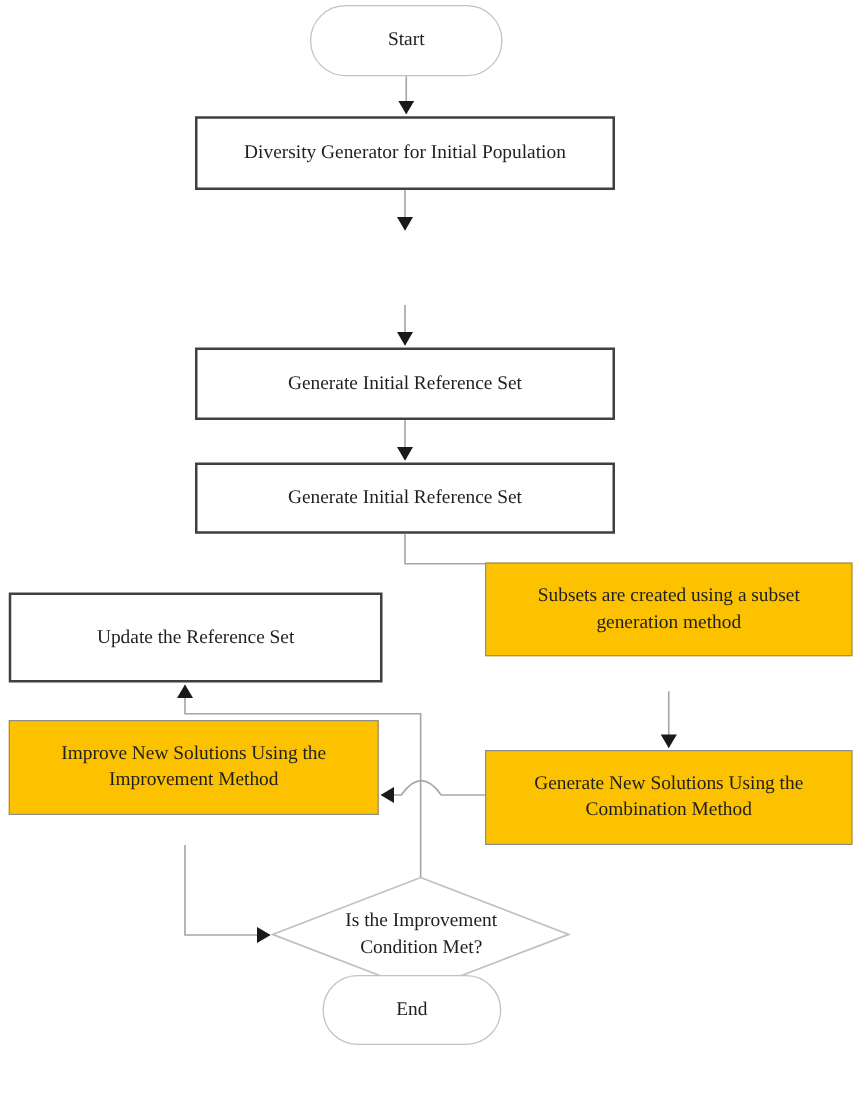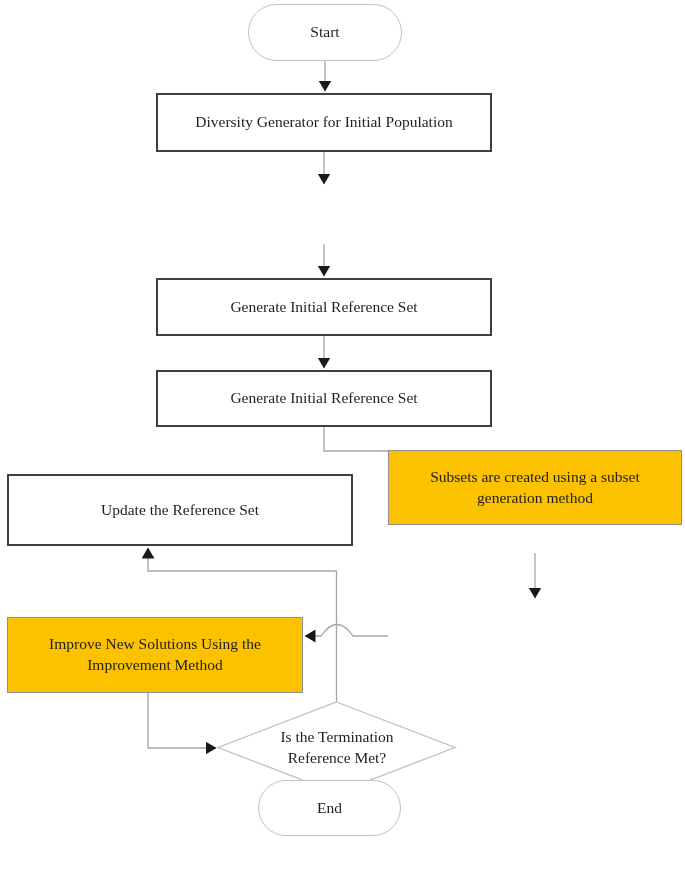--- a/index.html
+++ b/index.html
@@ -60,23 +60,23 @@
     z-index: 2;
     background: transparent;
   }
 
   
   #n-start        { left:248px; top:4px;   width:154px; height:57px; }
   #n-diversity    { left:156px; top:93px;  width:336px; height:59px; }
   #n-improvement  { left:156px; top:186px; width:336px; height:58px; }
   #n-refset1      { left:156px; top:278px; width:336px; height:58px; }
   #n-refset2      { left:156px; top:370px; width:336px; height:57px; }
-  #n-update       { left:7px;   top:474px; width:346px; height:72px; }
+  #n-update       { left:7px;   top:474px; width:299px; height:72px; }
   #n-subsets      { left:388px; top:450px; width:294px; height:75px; }
-  #n-improvenew   { left:7px;   top:617px; width:296px; height:76px; }
+  #n-improvenew   { left:7px;   top:576px; width:296px; height:76px; }
   #n-generatenew  { left:388px; top:600px; width:294px; height:76px; }
   #n-decision-lbl { left:251px; top:722px; width:172px; height:52px; }
   #n-end          { left:258px; top:780px; width:143px; height:56px; }
 </style>
 </head>
 <body>
 
 <div id="canvas">
 
   <svg id="wires" viewBox="0 0 685 886" width="685" height="886" xmlns="http://www.w3.org/2000/svg">
@@ -134,22 +134,25 @@
   </div>
 
   <div class="node orange" id="n-subsets">
     <span>Subsets are created using a subset generation method</span>
   </div>
 
   <div class="node orange" id="n-improvenew">
     <span>Improve New Solutions Using the Improvement Method</span>
   </div>
 
+  <div class="node orange" id="n-generatenew">
+    <span>Generate New Solutions Using the Combination Method</span>
+  </div>
 
   <div class="diamond-label" id="n-decision-lbl">
-    <span>Is the Termination Reference Met?</span>
+    <span>Is the Improvement Condition Met?</span>
   </div>
 
   <div class="node terminator" id="n-end">
     <span>End</span>
   </div>
 
 </div>
 
 </body></html>

